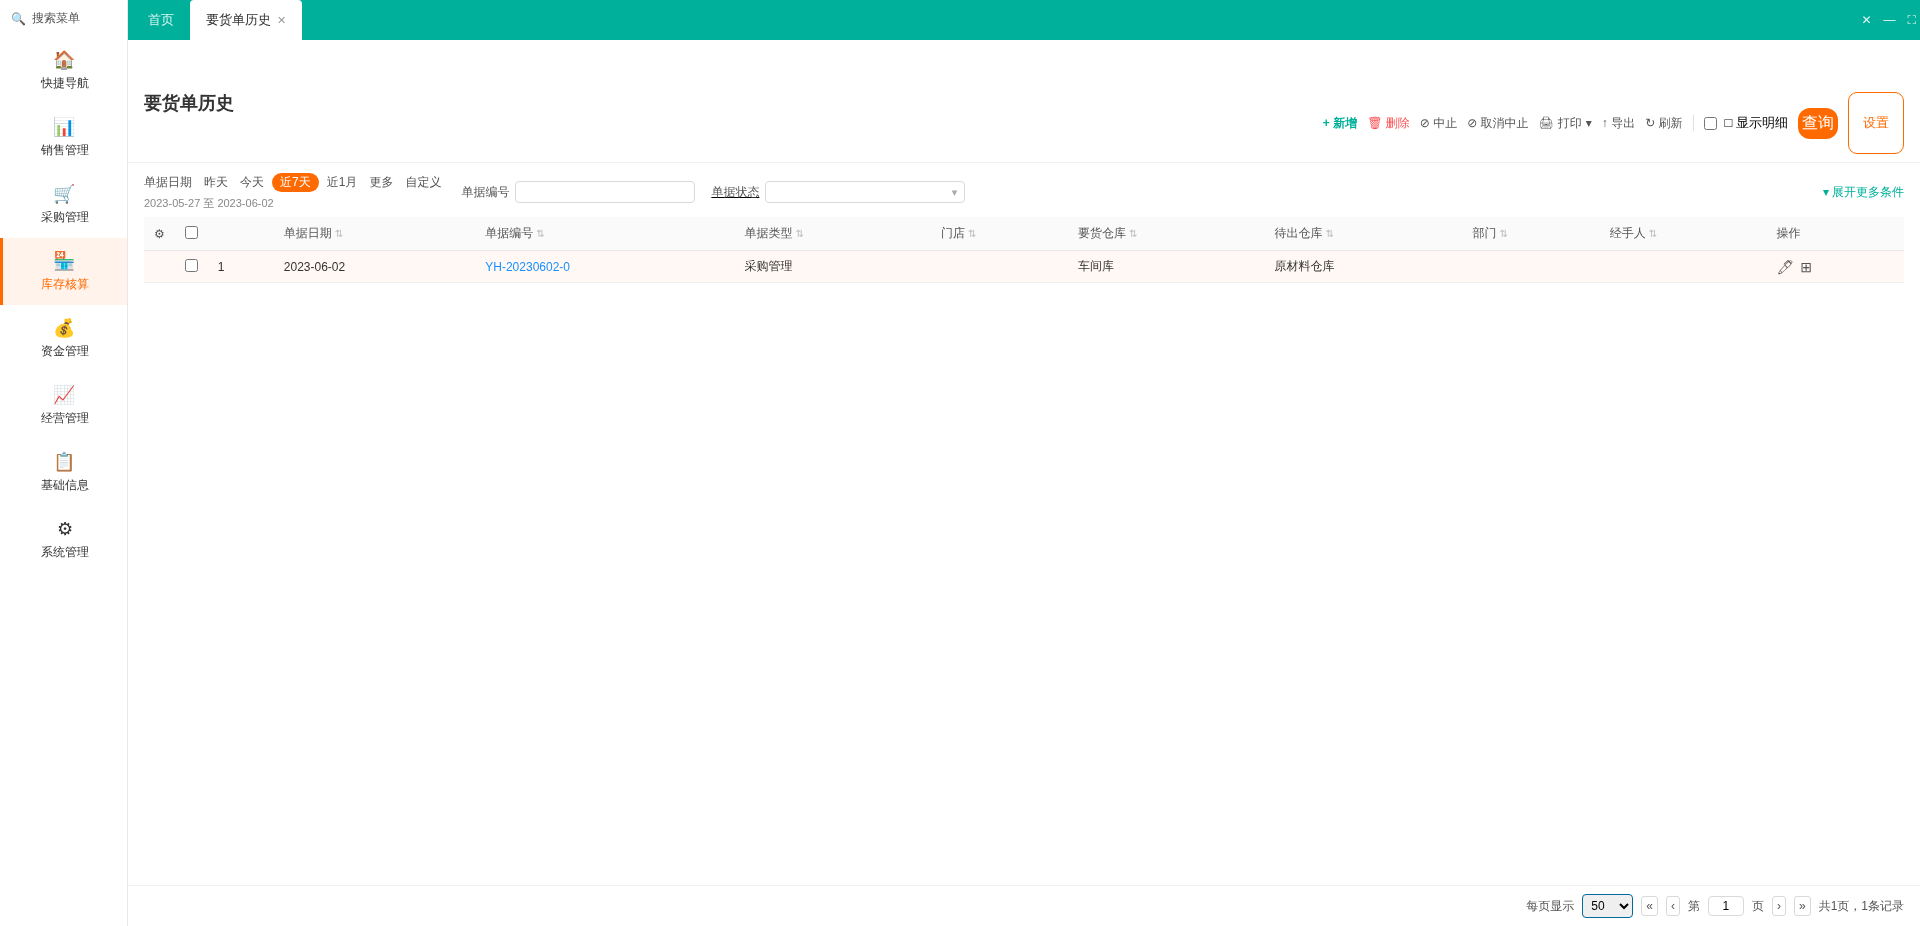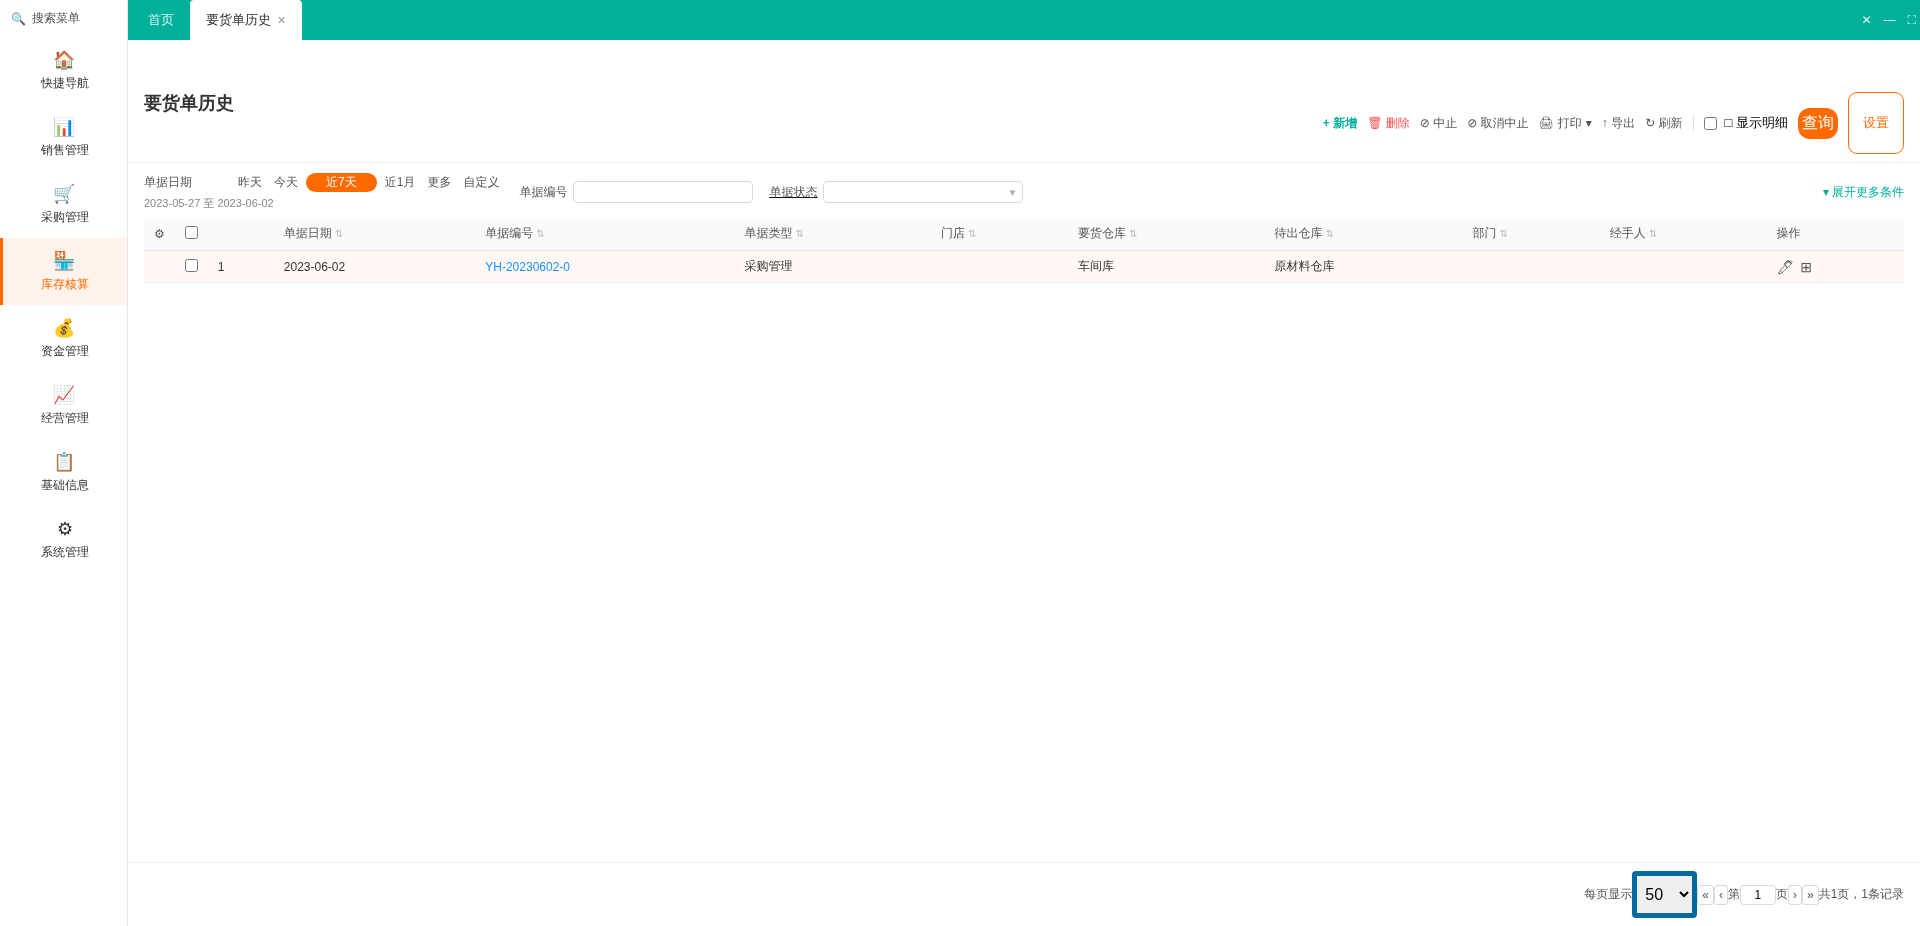--- a/index.html
+++ b/index.html
@@ -175,33 +175,32 @@
     }
     .filter-label {
       font-size: 12px;
       color: #555;
       white-space: nowrap;
     }
     .filter-date-btns {
       display: flex;
       align-items: center;
       gap: 4px;
-      margin-left: 34px;
     }
     .date-btn {
       font-size: 12px;
       color: #555;
       cursor: pointer;
       padding: 1px 4px;
     }
     .date-btn.active {
       background: #ff6a00;
       color: #fff;
       border-radius: 10px;
-      padding: 1px 20px;
+      padding: 1px 8px;
     }
     .filter-date-range {
       font-size: 11px;
       color: #888;
       margin-top: 2px;
     }
     .filter-input {
       border: 1px solid #d9d9d9;
       border-radius: 4px;
       padding: 3px 8px;
@@ -308,31 +307,32 @@
       border-top: 1px solid #e8e8e8;
       flex-shrink: 0;
     }
 
     
     .pagination {
       display: flex;
       align-items: center;
       justify-content: flex-end;
       padding: 8px 16px;
+      gap: 8px;
       font-size: 12px;
       color: #555;
       border-top: 1px solid #f0f0f0;
       flex-shrink: 0;
       background: #fff;
     }
     .pagination select {
-      border: 5px solid #0369a1;
+      border: 1px solid #0369a1;
       border-radius: 4px;
-      padding: 9px 4px;
-      font-size: 16px;
+      padding: 3px 4px;
+      font-size: 12px;
       outline: none;
     }
     .pagination input {
       border: 1px solid #d9d9d9;
       border-radius: 4px;
       width: 36px;
       padding: 2px 4px;
       font-size: 12px;
       text-align: center;
       outline: none;

